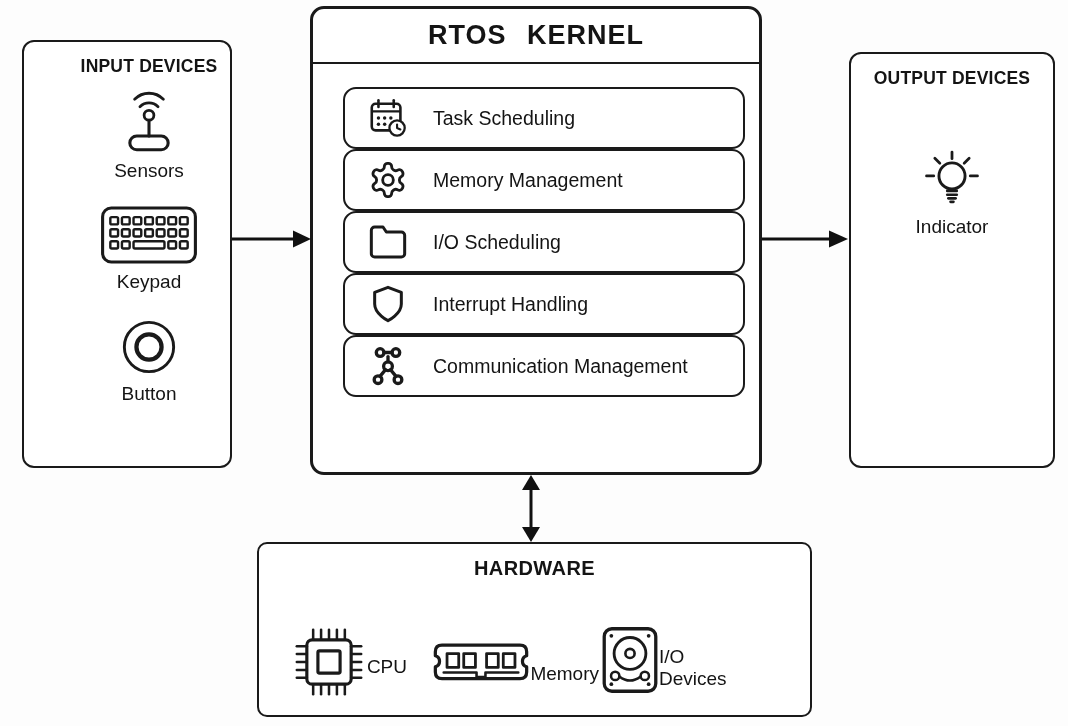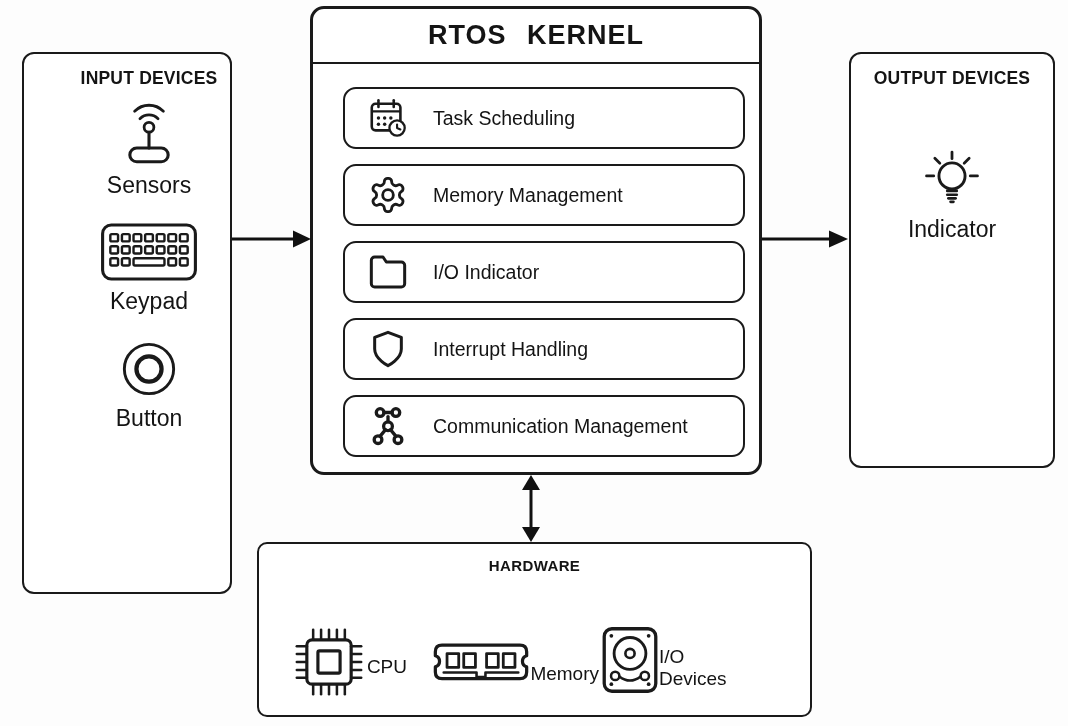--- a/index.html
+++ b/index.html
@@ -8,47 +8,47 @@
     font-family:"Liberation Sans","DejaVu Sans",sans-serif;color:#141414;
     overflow:hidden;
   }
   svg{display:block;}
   .panel{
     position:absolute;background:#ffffff;border:2.5px solid #1a1a1a;border-radius:12px;
     display:flex;flex-direction:column;align-items:center;box-sizing:border-box;
   }
   .panel-title{font-size:17.5px;font-weight:700;letter-spacing:.2px;margin-top:14px;}
   .device{display:flex;flex-direction:column;align-items:center;}
-  .device-label{font-size:23px;margin-top:7px;}
+  .device-label{font-size:19px;margin-top:7px;}
   
-  #input-box{left:22px;top:52px;width:210px;height:542px;padding-left:44px;}
+  #input-box{left:22px;top:40px;width:210px;height:428px;padding-left:44px;}
   #output-box{left:849px;top:52px;width:206px;height:416px;gap:48px;}
   
   #kernel-box{
     position:absolute;left:310px;top:6px;width:452px;height:469px;background:#fff;
     border:3px solid #1a1a1a;border-radius:14px;box-sizing:border-box;
     display:flex;flex-direction:column;
   }
   .kernel-title{
     height:53px;border-bottom:2.5px solid #1a1a1a;display:flex;align-items:center;justify-content:center;
     font-size:27px;font-weight:700;letter-spacing:1px;word-spacing:12px;
   }
-  .kernel-rows{display:flex;flex-direction:column;gap:15px;padding:23px 14px 0 30px;}
+  .kernel-rows{display:flex;flex-direction:column;padding:23px 14px 0 30px;}
   .kernel-row{
     height:62px;border:2.4px solid #1a1a1a;border-radius:13px;background:#fff;
     display:flex;align-items:center;box-sizing:border-box;padding-left:21px;
   }
   .kernel-row .icon-cell{width:44px;display:flex;justify-content:center;}
   .kernel-row .row-label{font-size:19.5px;margin-left:23px;}
   
   #hardware-box{
     position:absolute;left:257px;top:542px;width:555px;height:175px;background:#fff;
     border:2.5px solid #1a1a1a;border-radius:10px;box-sizing:border-box;
   }
-  .hw-title{text-align:center;font-size:15px;font-weight:700;margin-top:13px;letter-spacing:.4px;}
+  .hw-title{text-align:center;font-size:20px;font-weight:700;margin-top:13px;letter-spacing:.4px;}
   .hw-item{position:absolute;bottom:15px;display:flex;flex-direction:row;align-items:center;justify-content:flex-end;}
   .hw-label{font-size:19px;font-weight:500;margin-top:9px;}
   #hw-cpu{left:30px;width:118px;}
   #hw-memory{left:206px;width:134px;}
   #hw-io{left:342px;width:150px;}
   .arrow{position:absolute;}
 </style>
 </head>
 <body>
 
@@ -145,21 +145,21 @@
         </span>
         <span class="row-label">Memory Management</span>
       </div>
 
       <div class="kernel-row">
         <span class="icon-cell">
           <svg width="40" height="40" viewBox="0 0 24 24" fill="none" stroke="#1a1a1a" stroke-width="1.8" stroke-linecap="round" stroke-linejoin="round">
             <path d="M22 19a2 2 0 0 1-2 2H4a2 2 0 0 1-2-2V5a2 2 0 0 1 2-2h5l2 3h9a2 2 0 0 1 2 2z"></path>
           </svg>
         </span>
-        <span class="row-label">I/O Indicator</span>
+        <span class="row-label">I/O Scheduling</span>
       </div>
 
       <div class="kernel-row">
         <span class="icon-cell">
           <svg width="40" height="40" viewBox="0 0 24 24" fill="none" stroke="#1a1a1a" stroke-width="1.8" stroke-linecap="round" stroke-linejoin="round">
             <path d="M12 22s8-4 8-10V5l-8-3-8 3v7c0 6 8 10 8 10z"></path>
           </svg>
         </span>
         <span class="row-label">Interrupt Handling</span>
       </div>

